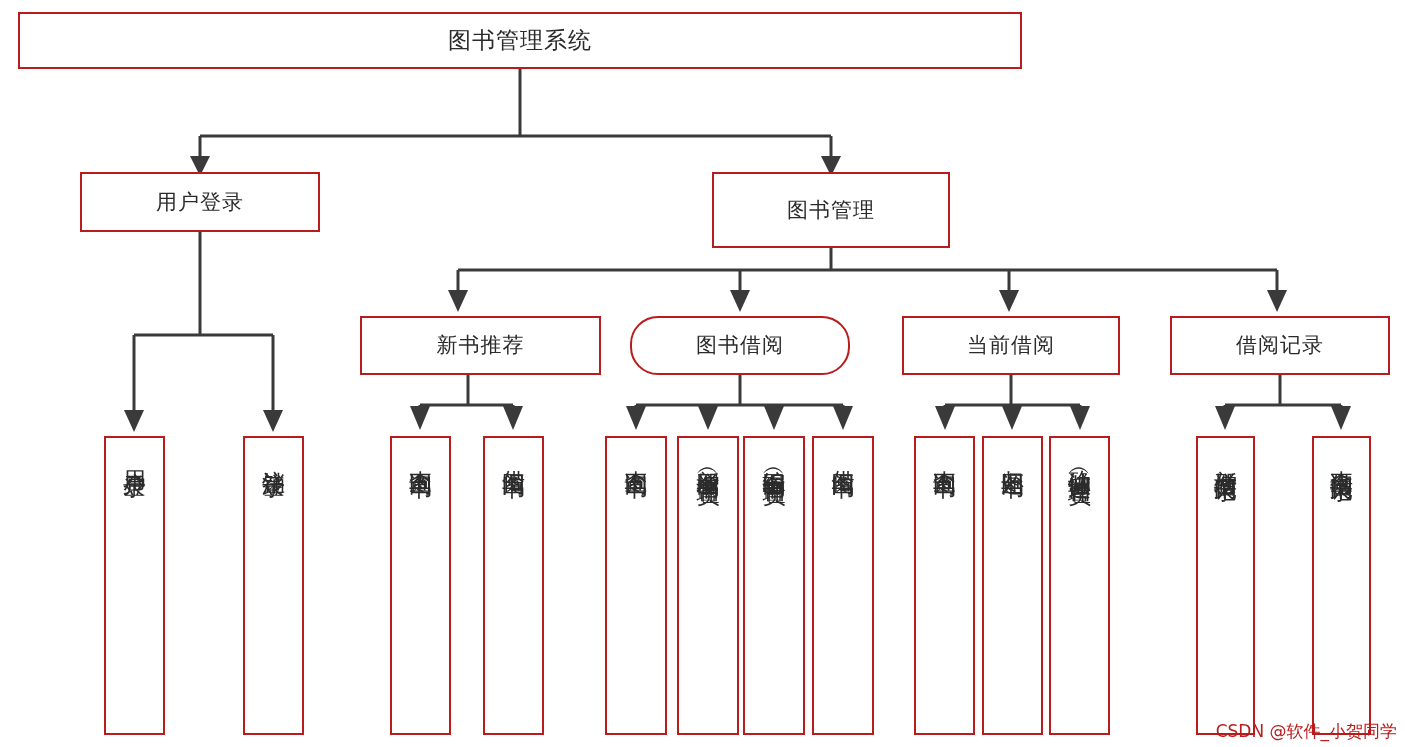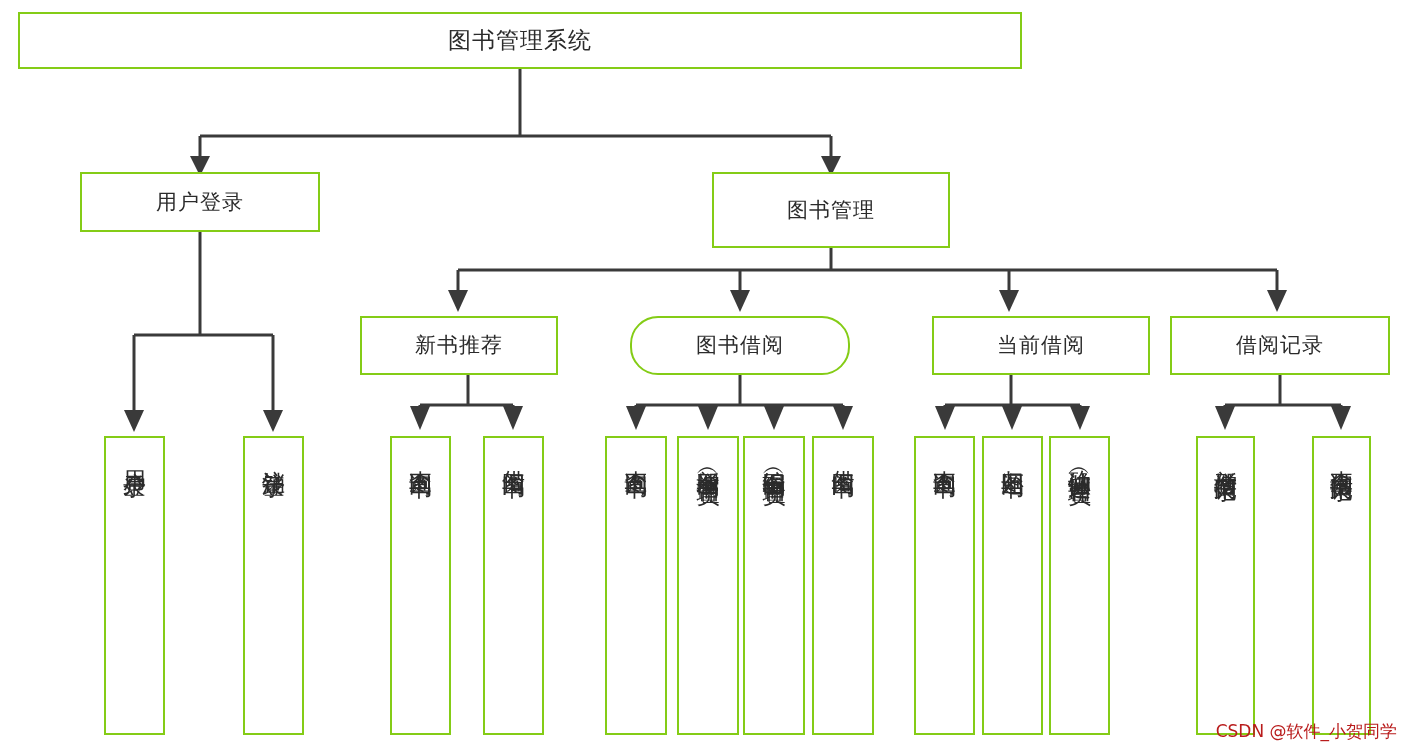--- a/index.html
+++ b/index.html
@@ -22,21 +22,21 @@
     left: 0;
     top: 0;
     width: 1405px;
     height: 747px;
     pointer-events: none;
   }
   .node {
     position: absolute;
     box-sizing: border-box;
     background: #ffffff;
-    border: 2px solid #84cc16;
+    border: 2px solid #b91c1c;
     display: flex;
     align-items: center;
     justify-content: center;
     color: #2b2b2b;
     z-index: 2;
   }
   .node .lbl {
     display: block;
     text-align: center;
     line-height: 1.15;
@@ -151,27 +151,27 @@
     <span class="lbl">图书管理系统</span>
   </div>
 
   <div class="node h" style="left:80px; top:172px; width:240px; height:60px;">
     <span class="lbl">用户登录</span>
   </div>
   <div class="node h" style="left:712px; top:172px; width:238px; height:76px;">
     <span class="lbl">图书管理</span>
   </div>
 
-  <div class="node h" style="left:360px; top:316px; width:198px; height:59px;">
+  <div class="node h" style="left:360px; top:316px; width:241px; height:59px;">
     <span class="lbl">新书推荐</span>
   </div>
   <div class="node h" style="left:630px; top:316px; width:220px; height:59px;border-radius:28px;">
     <span class="lbl">图书借阅</span>
   </div>
-  <div class="node h" style="left:902px; top:316px; width:218px; height:59px;margin-left:30px;">
+  <div class="node h" style="left:902px; top:316px; width:218px; height:59px;">
     <span class="lbl">当前借阅</span>
   </div>
   <div class="node h" style="left:1170px; top:316px; width:220px; height:59px;">
     <span class="lbl">借阅记录</span>
   </div>
 
   <div class="node leaf" style="left:104px; top:436px; width:61px; height:299px;">
     <span class="lbl">用户登录</span>
   </div>
   <div class="node leaf" style="left:243px; top:436px; width:61px; height:299px;">

